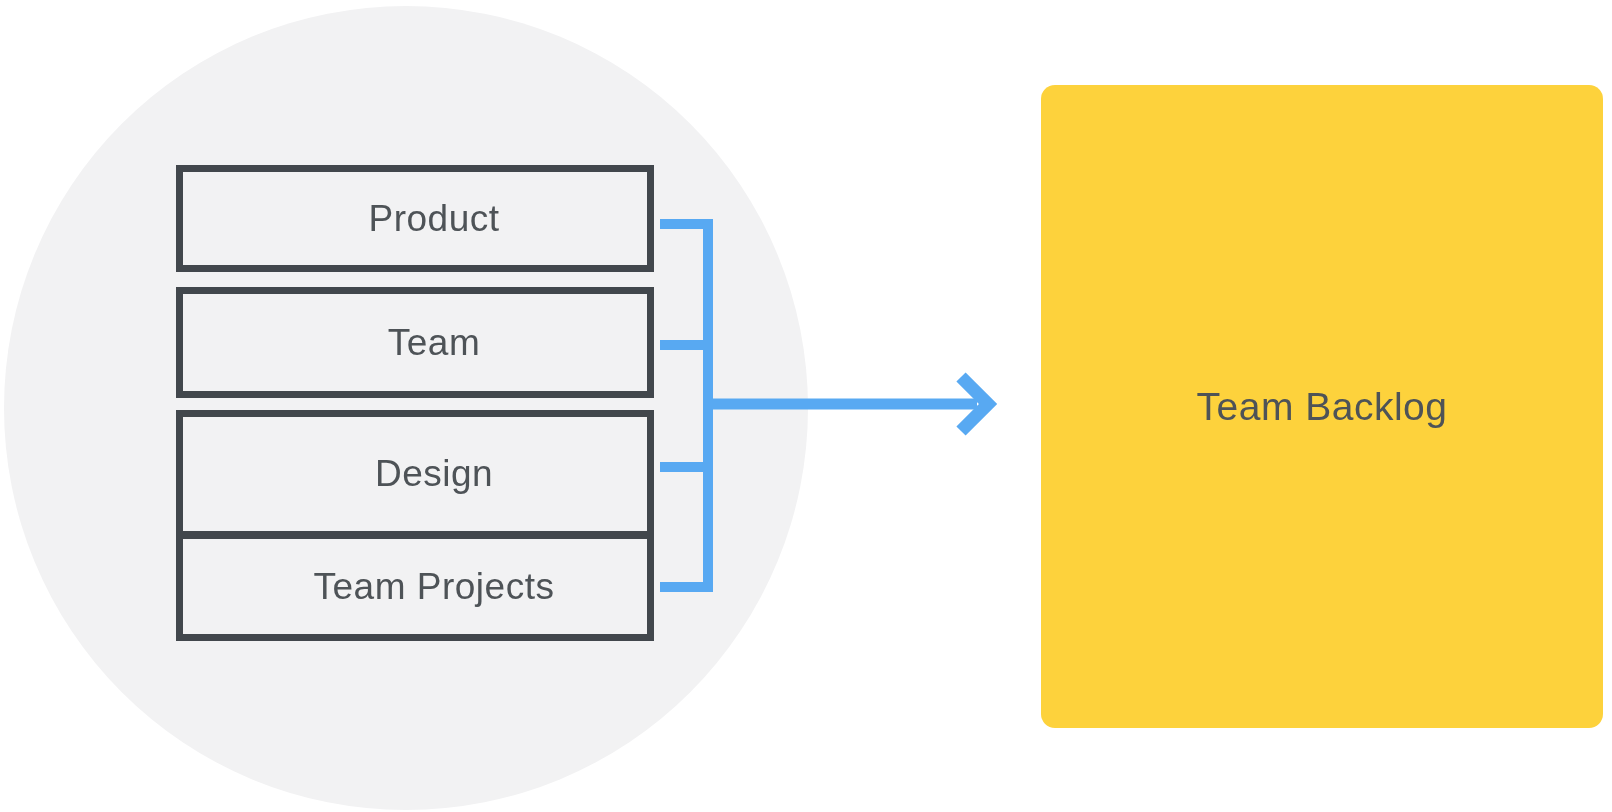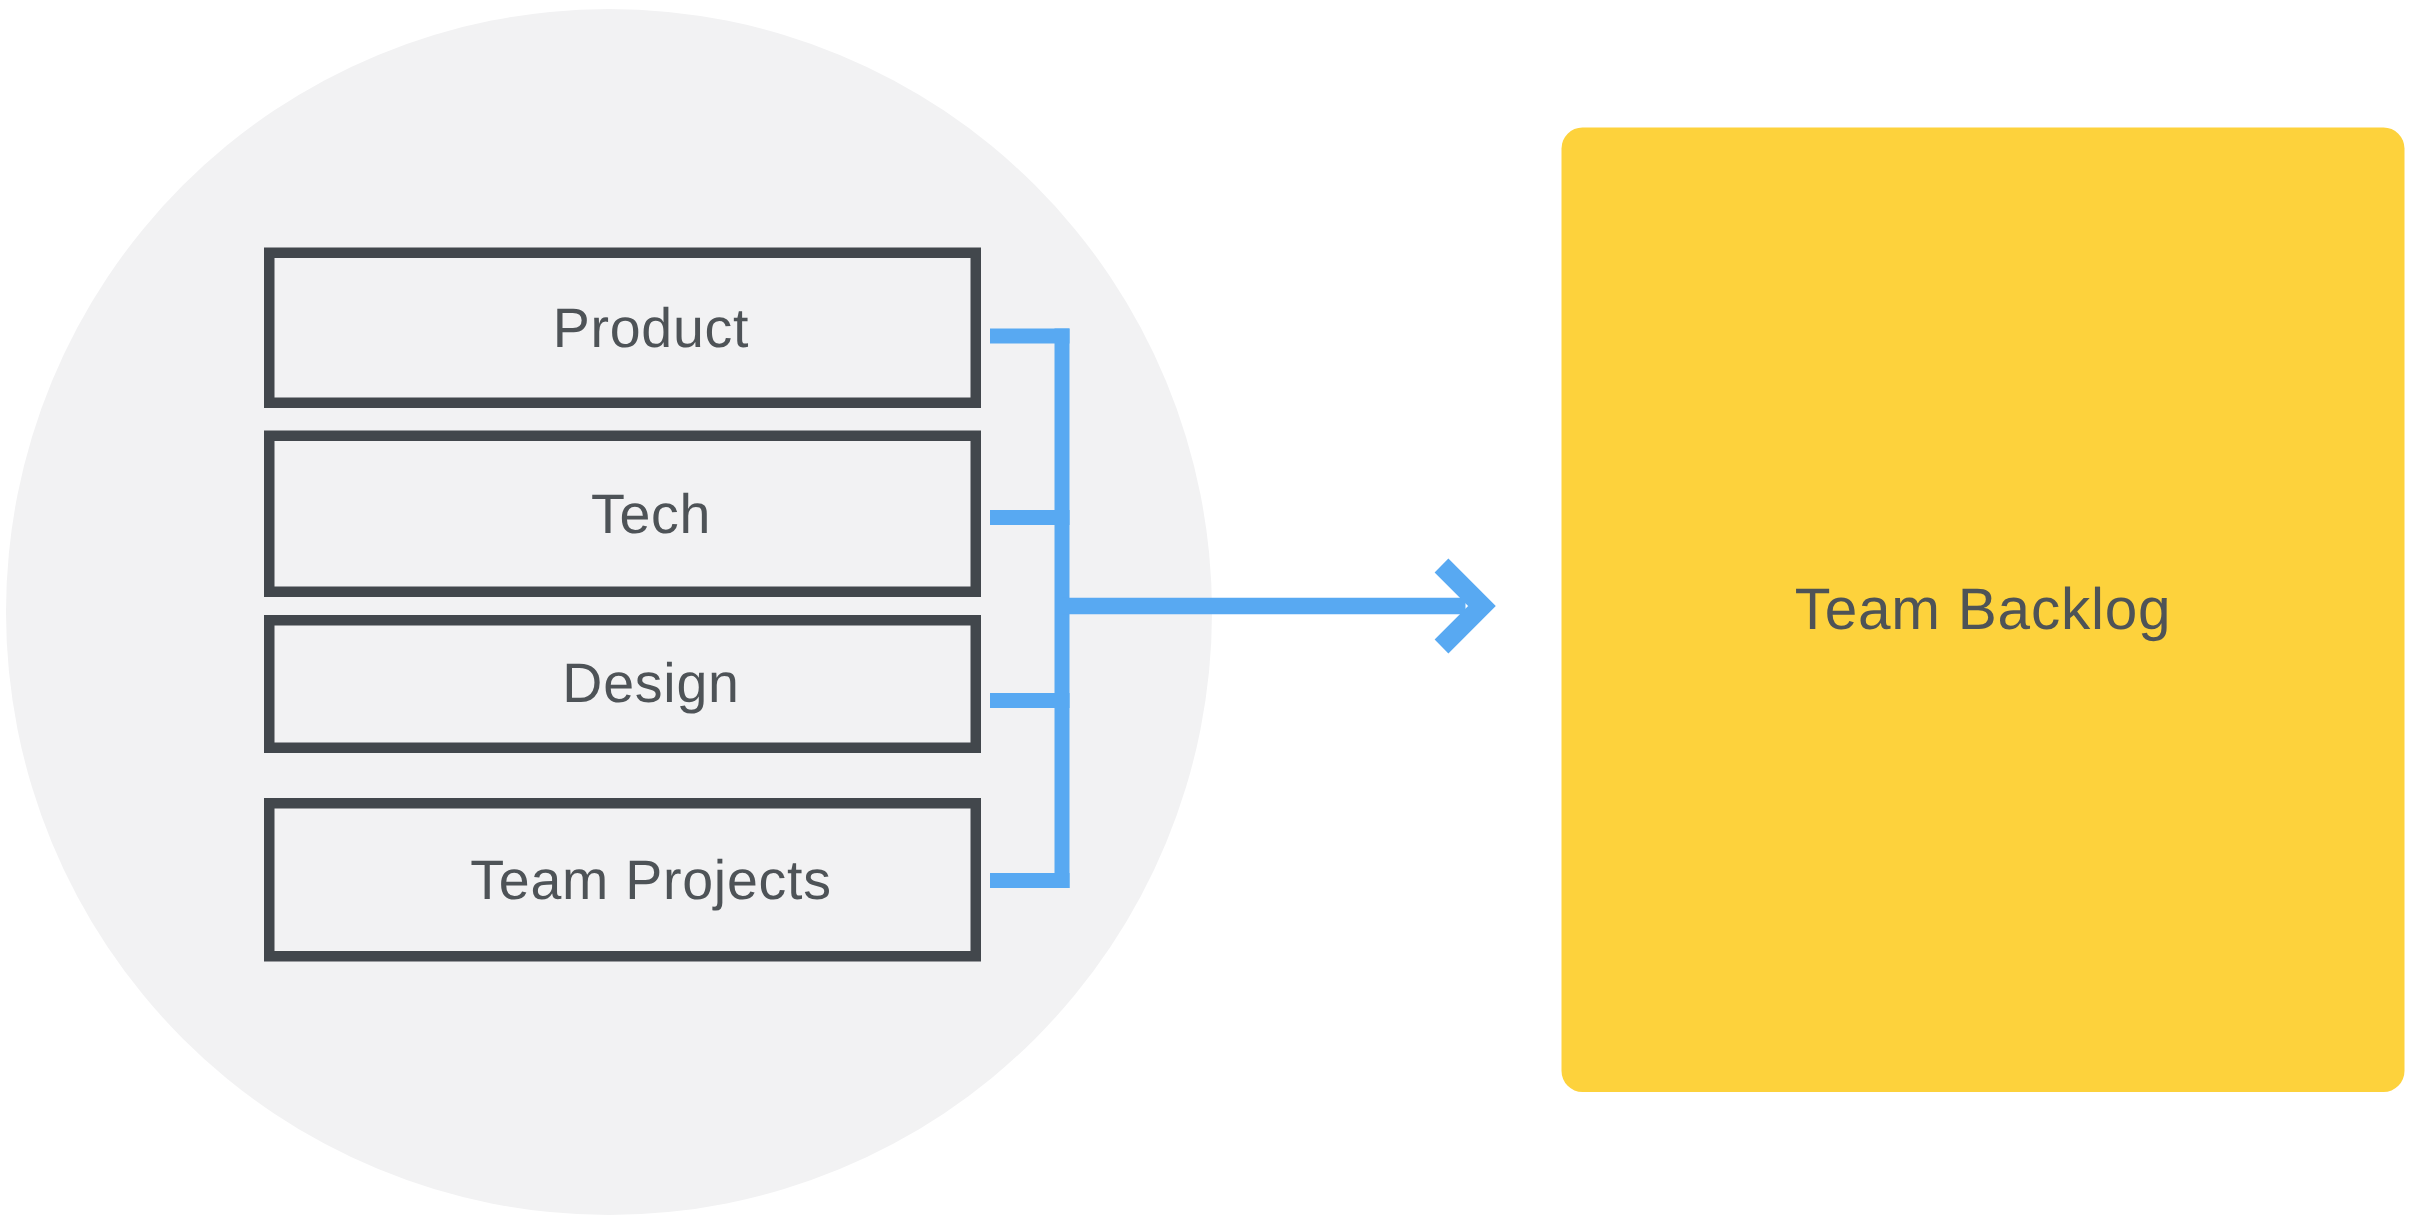--- a/index.html
+++ b/index.html
@@ -35,21 +35,21 @@
     width: 478px;
     background: var(--circle_gray);
     border: 7px solid var(--outline_dark);
     display: flex;
     align-items: center;
     justify-content: center;
     padding-left: 38px;
   }
   .source-box.pos-0 { top: 165px; height: 107px; }
   .source-box.pos-1 { top: 287px; height: 111px; }
-  .source-box.pos-2 { top: 410px; height: 92px; }
+  .source-box.pos-2 { top: 410px; height: 128px; }
   .source-box.pos-3 { top: 532px; height: 109px; }
   .box-label {
     font-size: 37px;
     font-weight: 500;
     letter-spacing: 0.5px;
     color: var(--text_dark);
     white-space: nowrap;
   }
   .connector-svg {
     position: absolute;
@@ -84,21 +84,21 @@
 
 <div class="canvas">
 
   <div class="team-circle"></div>
 
   <div class="source-box pos-0">
     <span class="box-label">Product</span>
   </div>
 
   <div class="source-box pos-1">
-    <span class="box-label">Tech</span>
+    <span class="box-label">Team</span>
   </div>
 
   <div class="source-box pos-2">
     <span class="box-label">Design</span>
   </div>
 
   <div class="source-box pos-3">
     <span class="box-label">Team Projects</span>
   </div>
 

